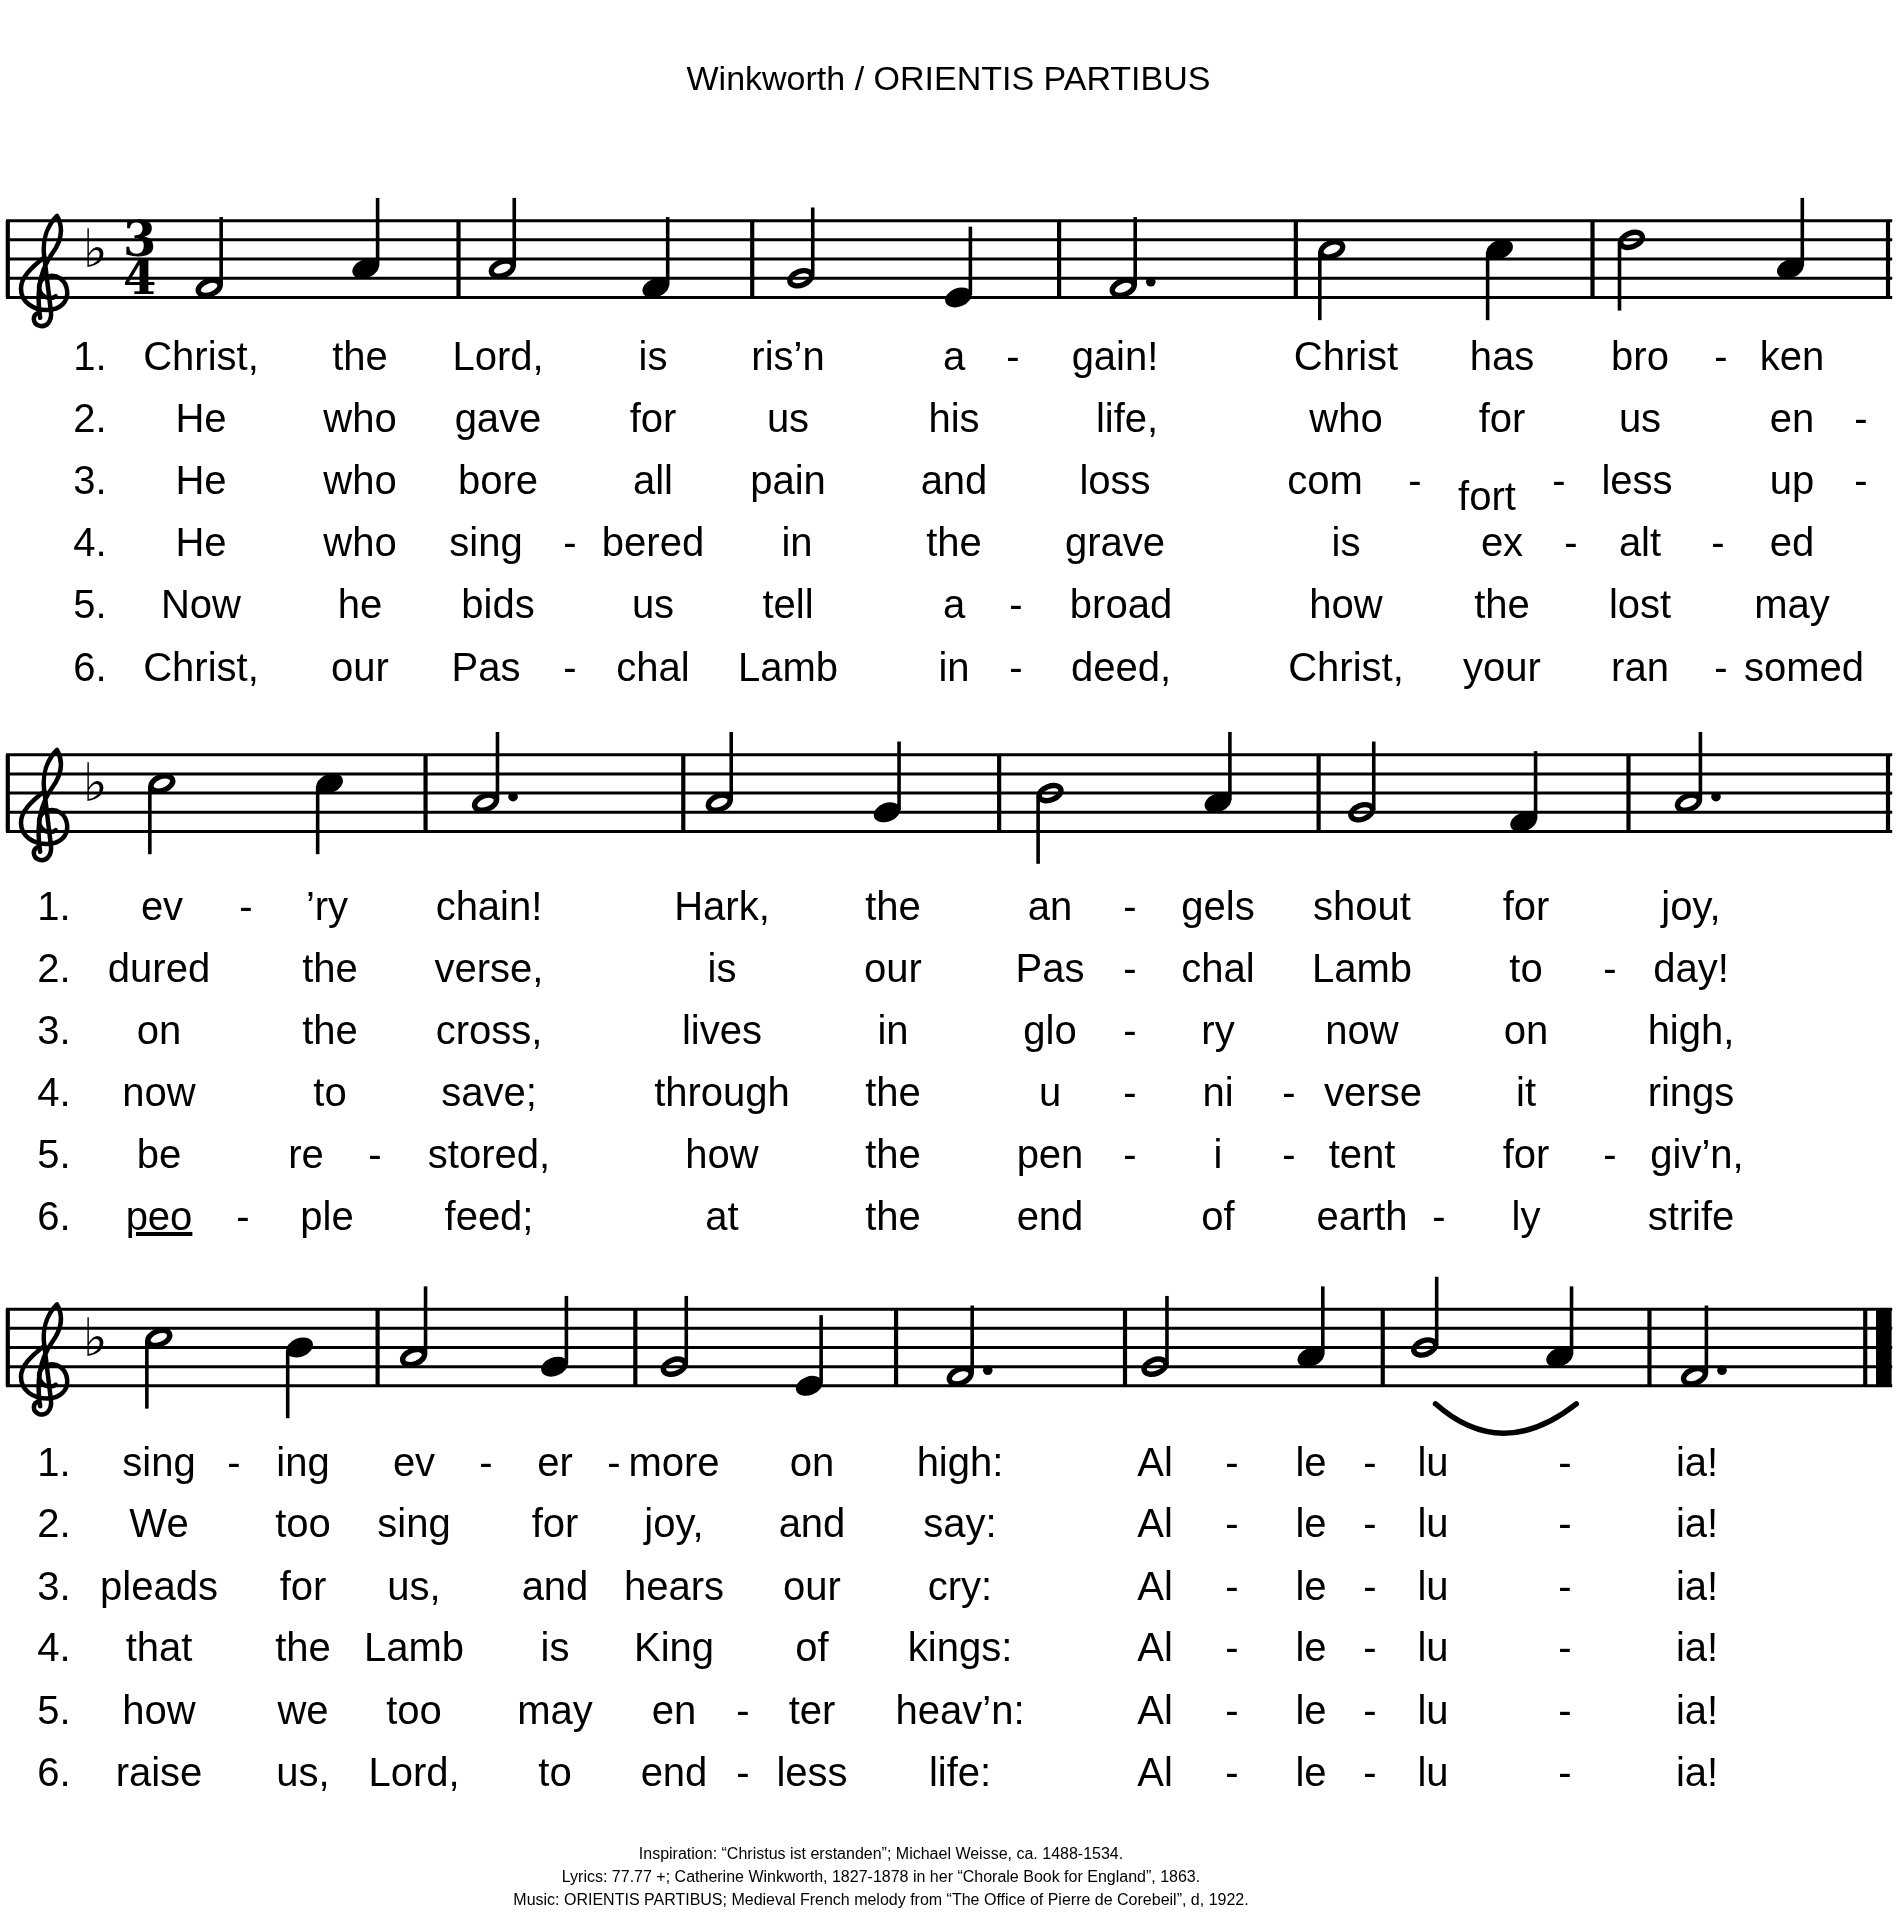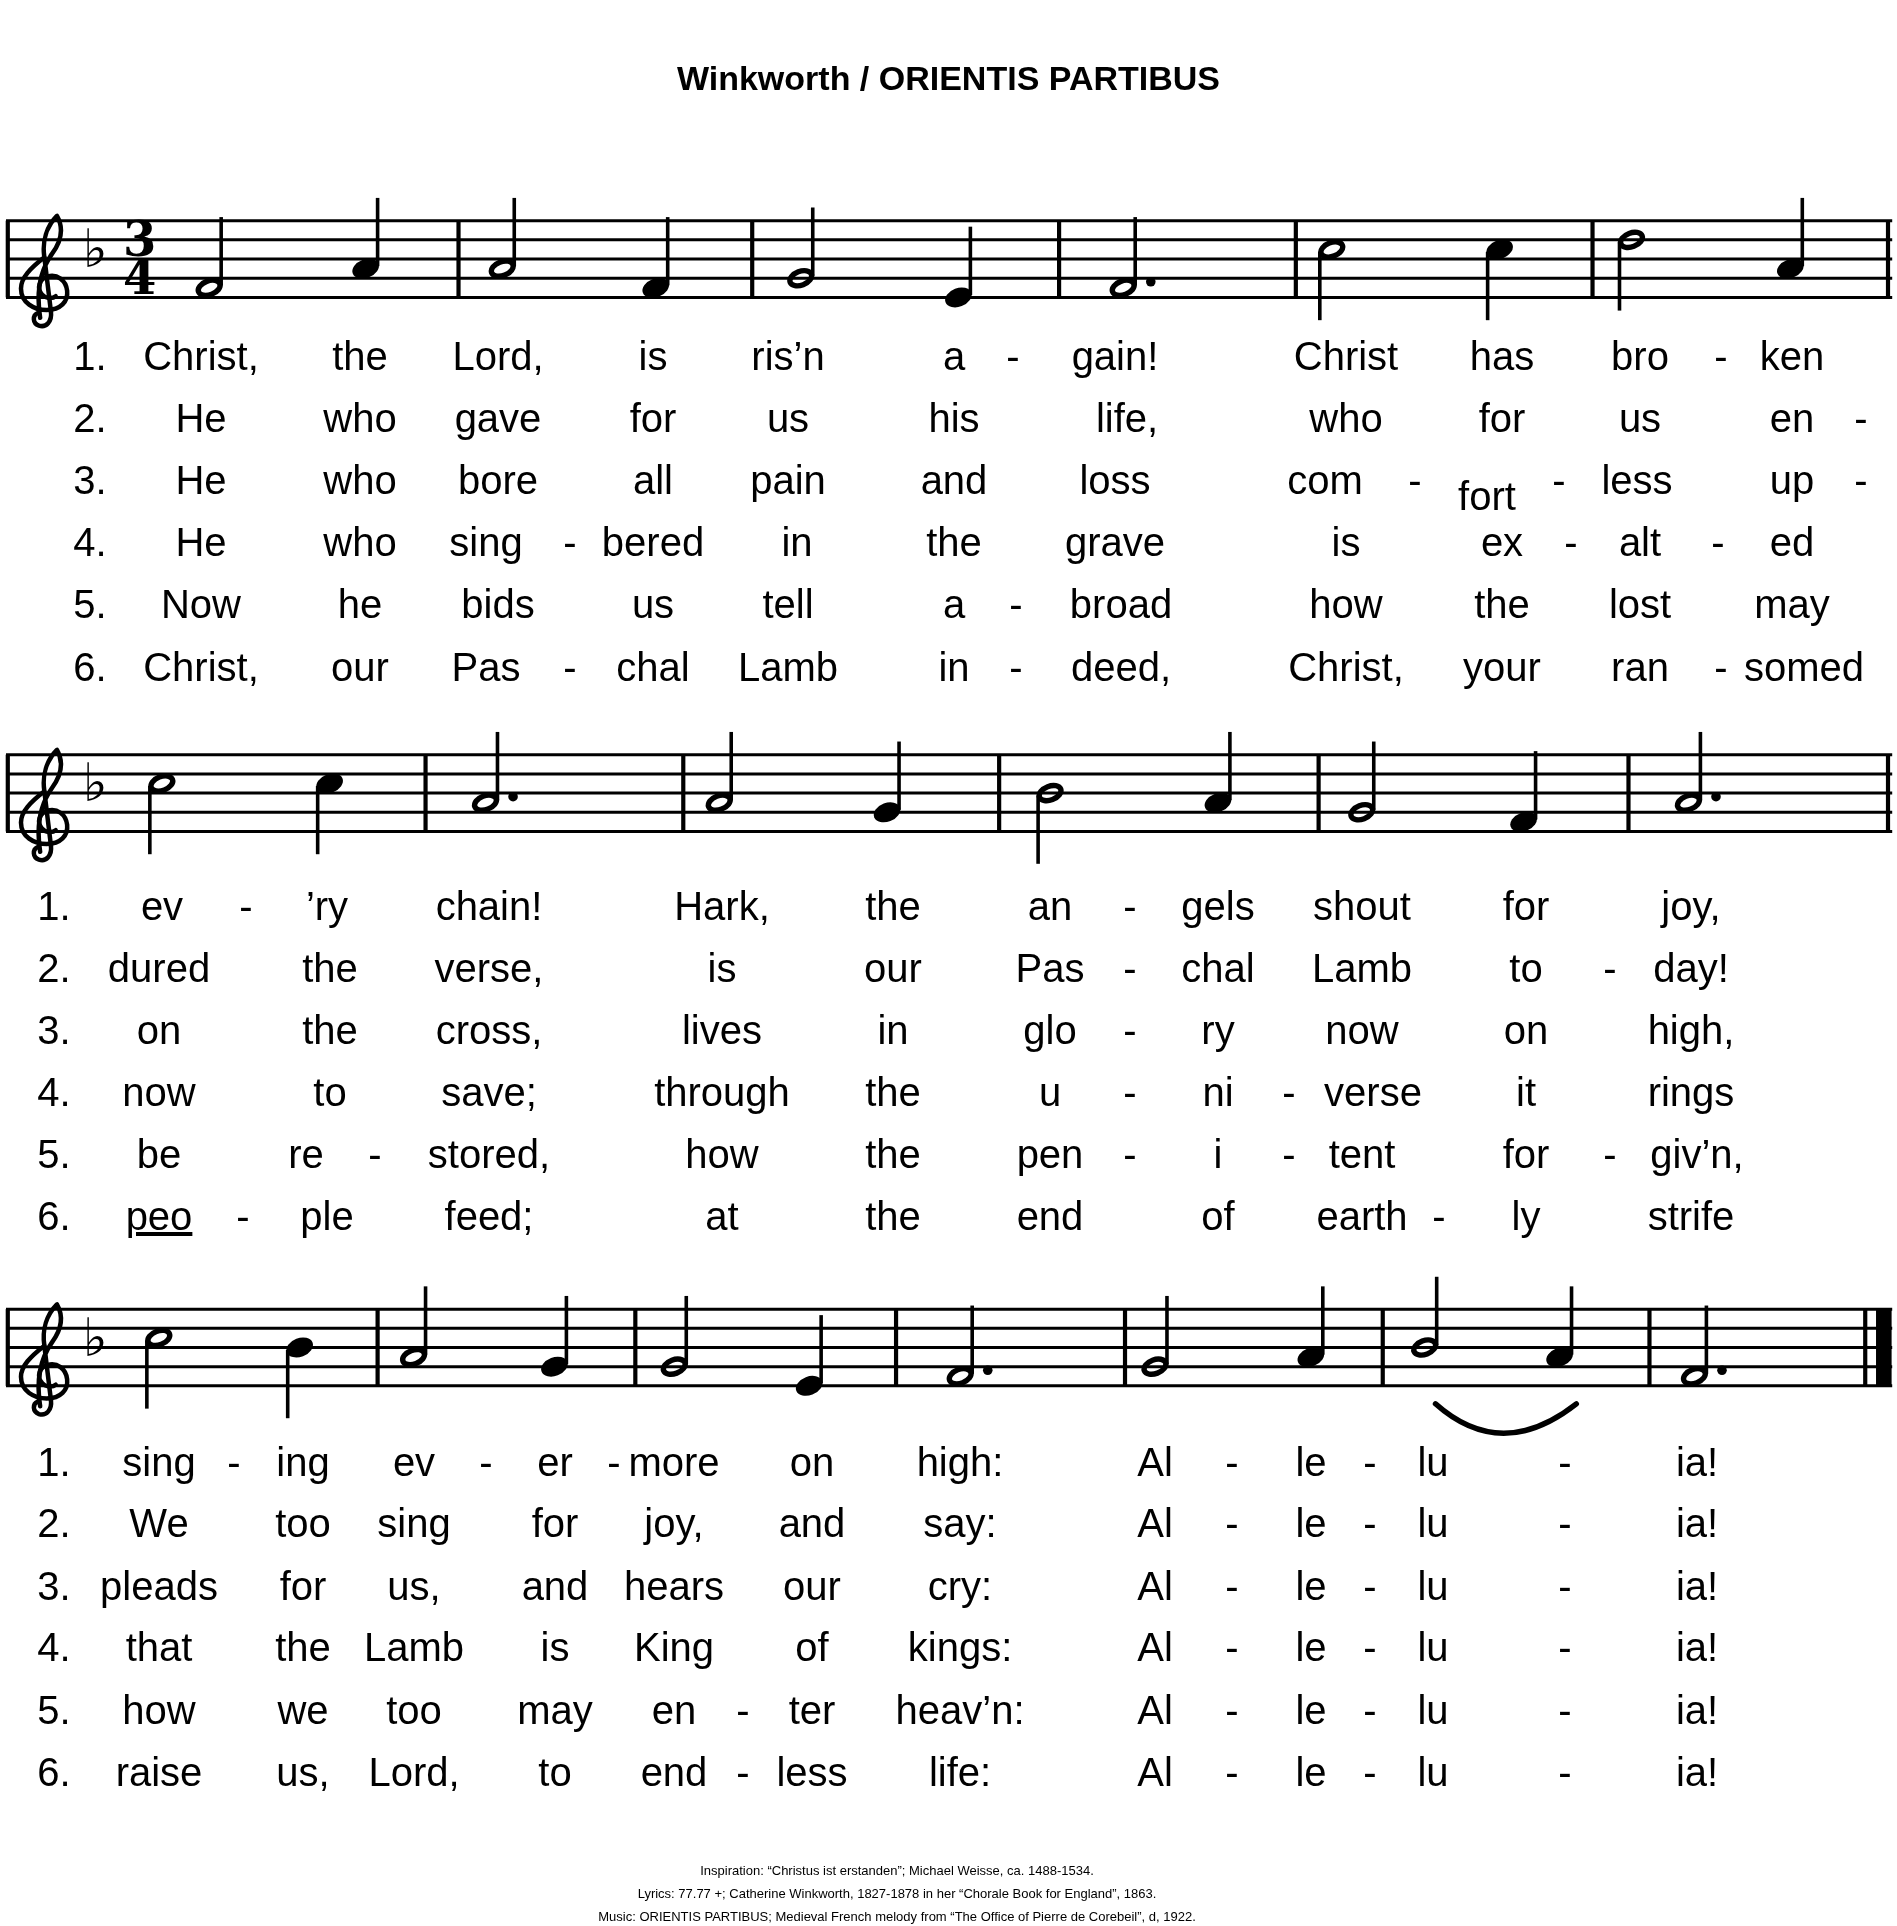--- a/index.html
+++ b/index.html
@@ -13,35 +13,35 @@
     overflow: hidden;
   }
   .title {
     position: absolute; left: 0; right: 0; top: 0;
     margin: 0; text-align: center;
     font-size: 59px; font-weight: bold; letter-spacing: -0.6px;
   }
   .subtitle {
     position: absolute; left: 0; right: 0; top: 59px;
     margin: 0; text-align: center;
-    font-size: 34px; font-weight: bold;
+    font-size: 34px; font-weight: normal;
   }
   .score-svg { position: absolute; left: 0; top: 0; }
   .tok {
     position: absolute;
     transform: translate(-50%, -50%);
     font-size: 40px;
     white-space: nowrap;
     line-height: 1;
   }
   .credit {
-    position: absolute; margin: 16px;
+    position: absolute; margin: 0;
     left: 881px;
     transform: translate(-50%, -50%);
-    font-size: 13px;
+    font-size: 16px;
     white-space: nowrap;
   }
 </style>
 </head>
 <body>
 
 <div class="page">
 
   <h2 class="subtitle">Winkworth / ORIENTIS PARTIBUS</h2>
 

